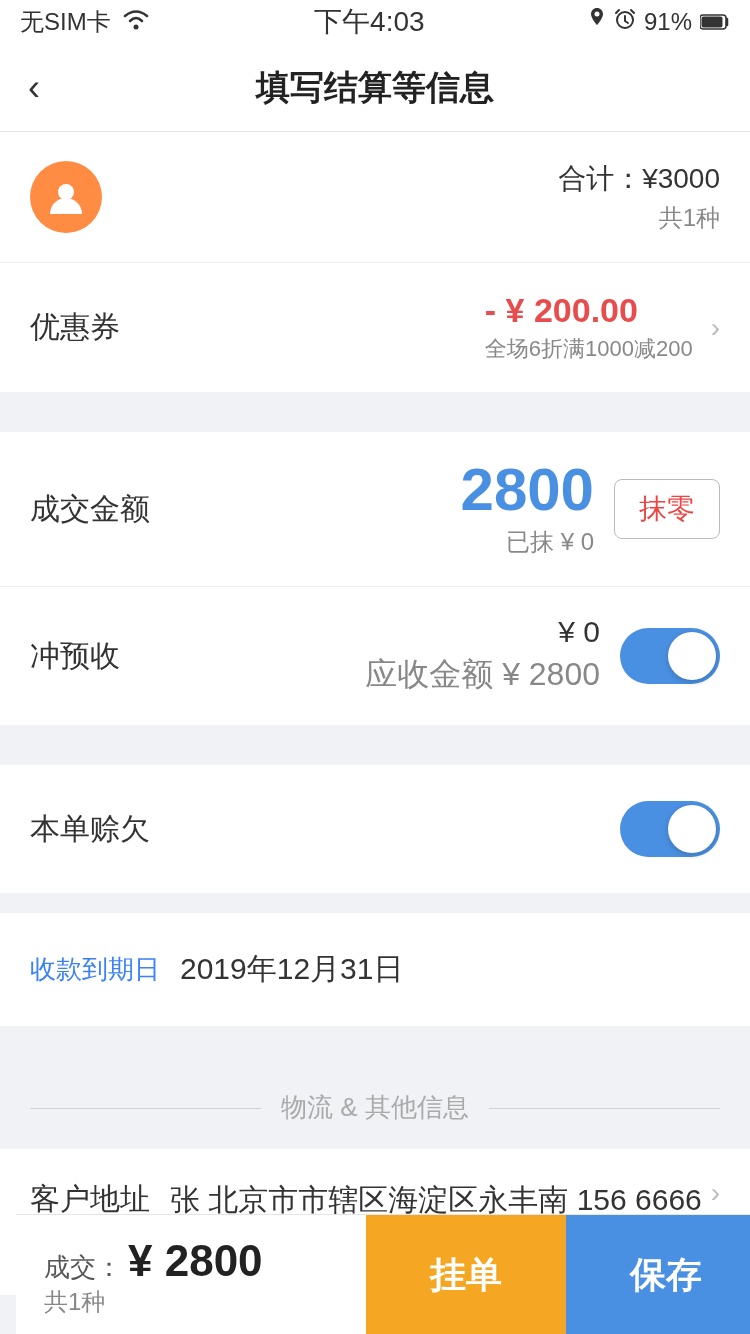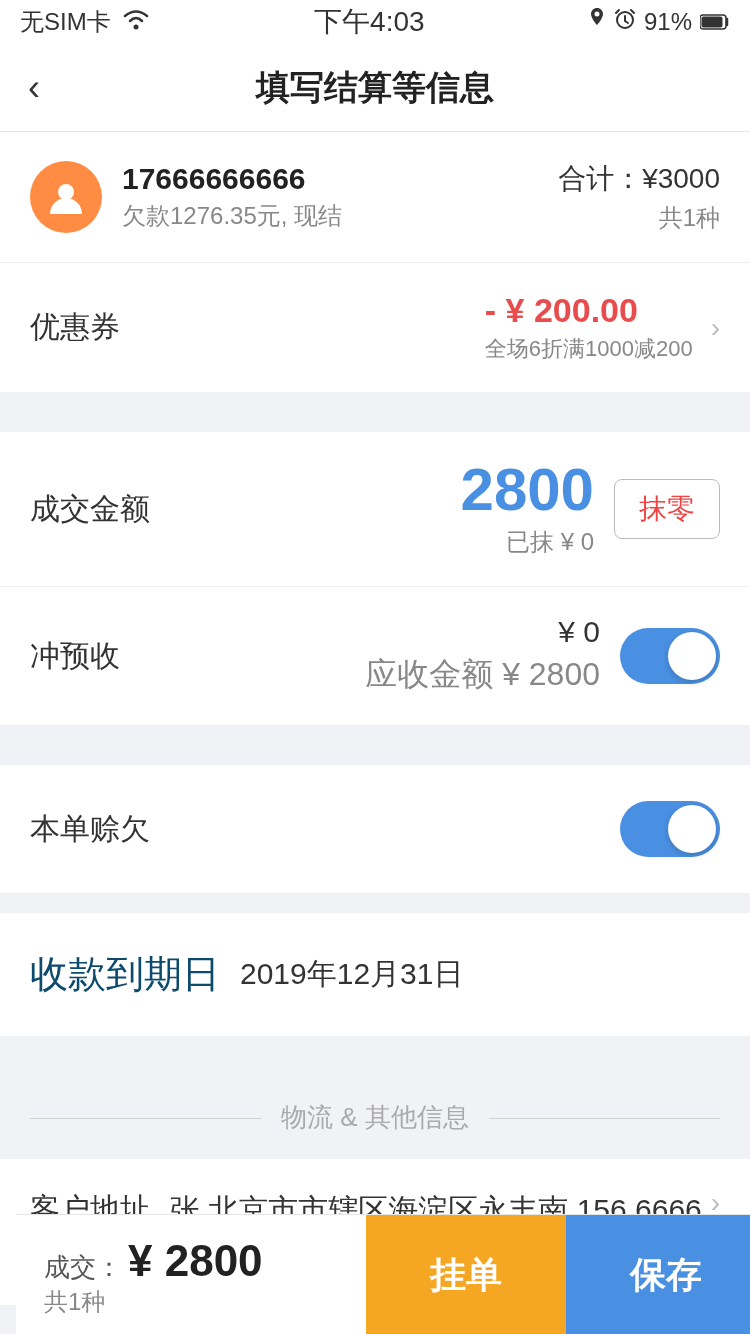--- a/index.html
+++ b/index.html
@@ -152,21 +152,21 @@
       text-align: center;
     }
     
     .duedate-row {
       display: flex;
       align-items: center;
       padding: 36px 30px;
       background: #fff;
       margin-bottom: 20px;
     }
-    .duedate-label { font-size: 38px; color: #0c4a6e; margin-right: 20px; }
+    .duedate-label { font-size: 26px; color: #3b82f6; margin-right: 20px; }
     .duedate-value { font-size: 30px; color: #333; }
     
     .logistics-header {
       background: #f0f2f5;
       display: flex;
       align-items: center;
       justify-content: center;
       padding: 24px 30px;
       position: relative;
     }
@@ -291,24 +291,20 @@
 
   <div class="card">
     <div class="customer-row">
       <div class="customer-left">
         <div class="avatar">
           <svg width="42" height="42" viewBox="0 0 42 42" fill="white">
             <circle cx="21" cy="16" r="8"></circle>
             <path d="M5 38c0-8.837 7.163-16 16-16s16 7.163 16 16"></path>
           </svg>
         </div>
-        <div class="customer-info">
-          <div class="phone">17666666666</div>
-          <div class="sub">欠款1276.35元, 现结</div>
-        </div>
       </div>
       <div class="customer-right">
         <div class="total">
           <span>合计：</span><span>¥3000</span>
         </div>
         <div class="count">共1种</div>
       </div>
     </div>
 
     <div class="coupon-row">

